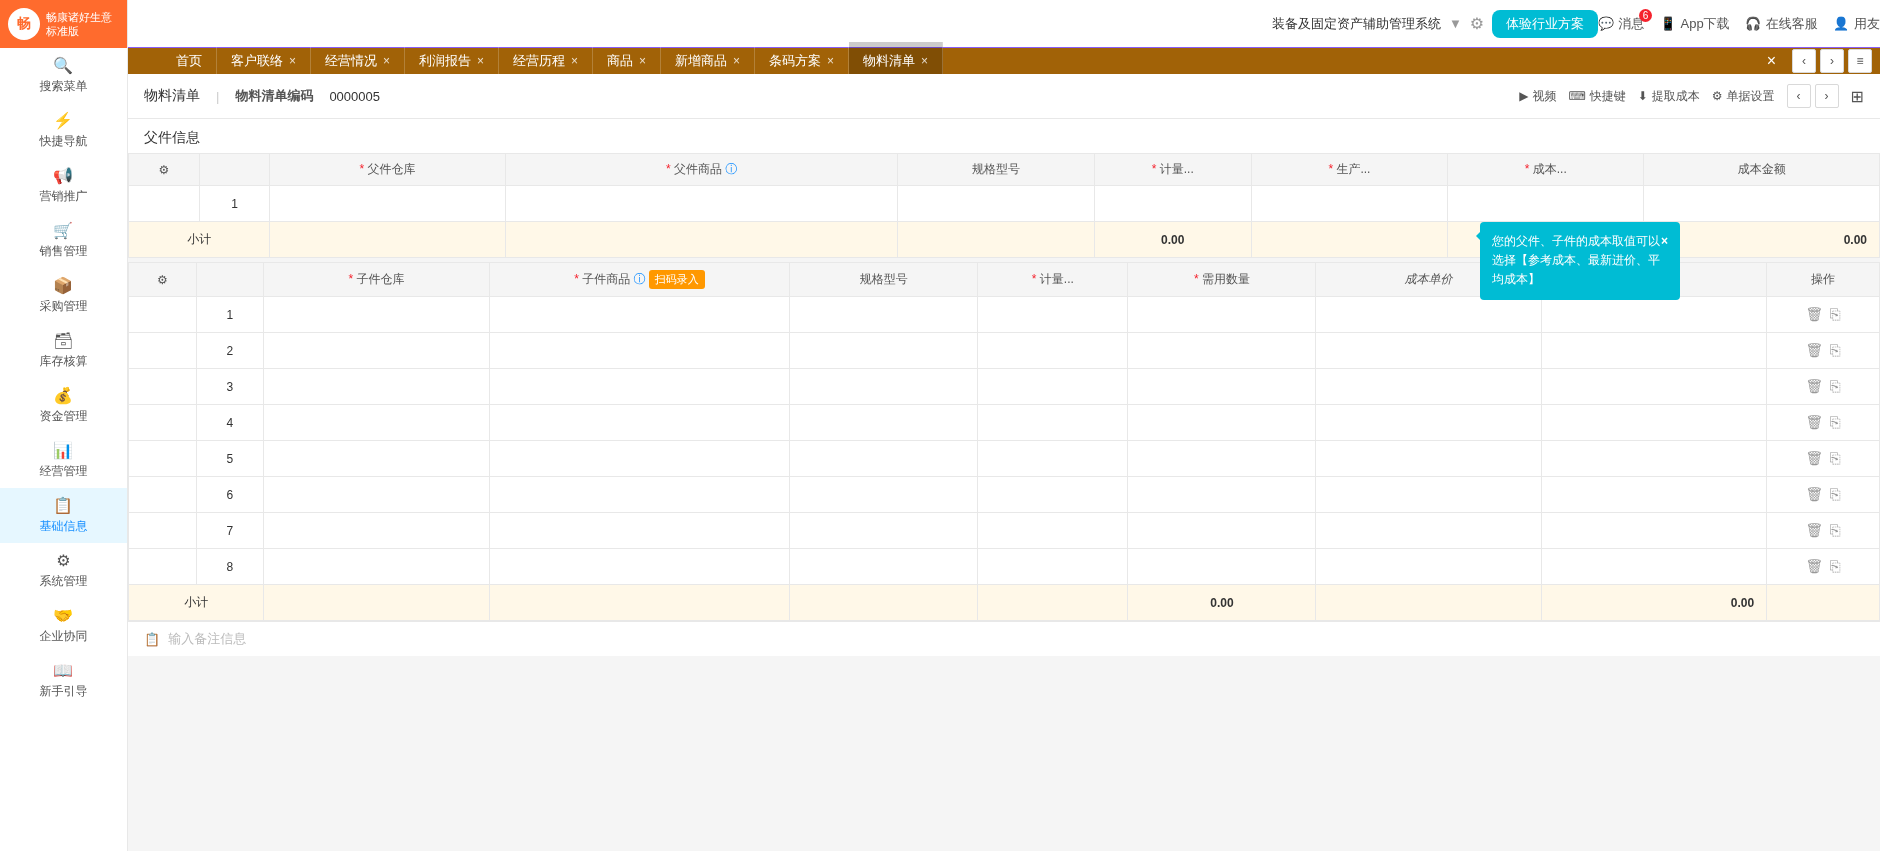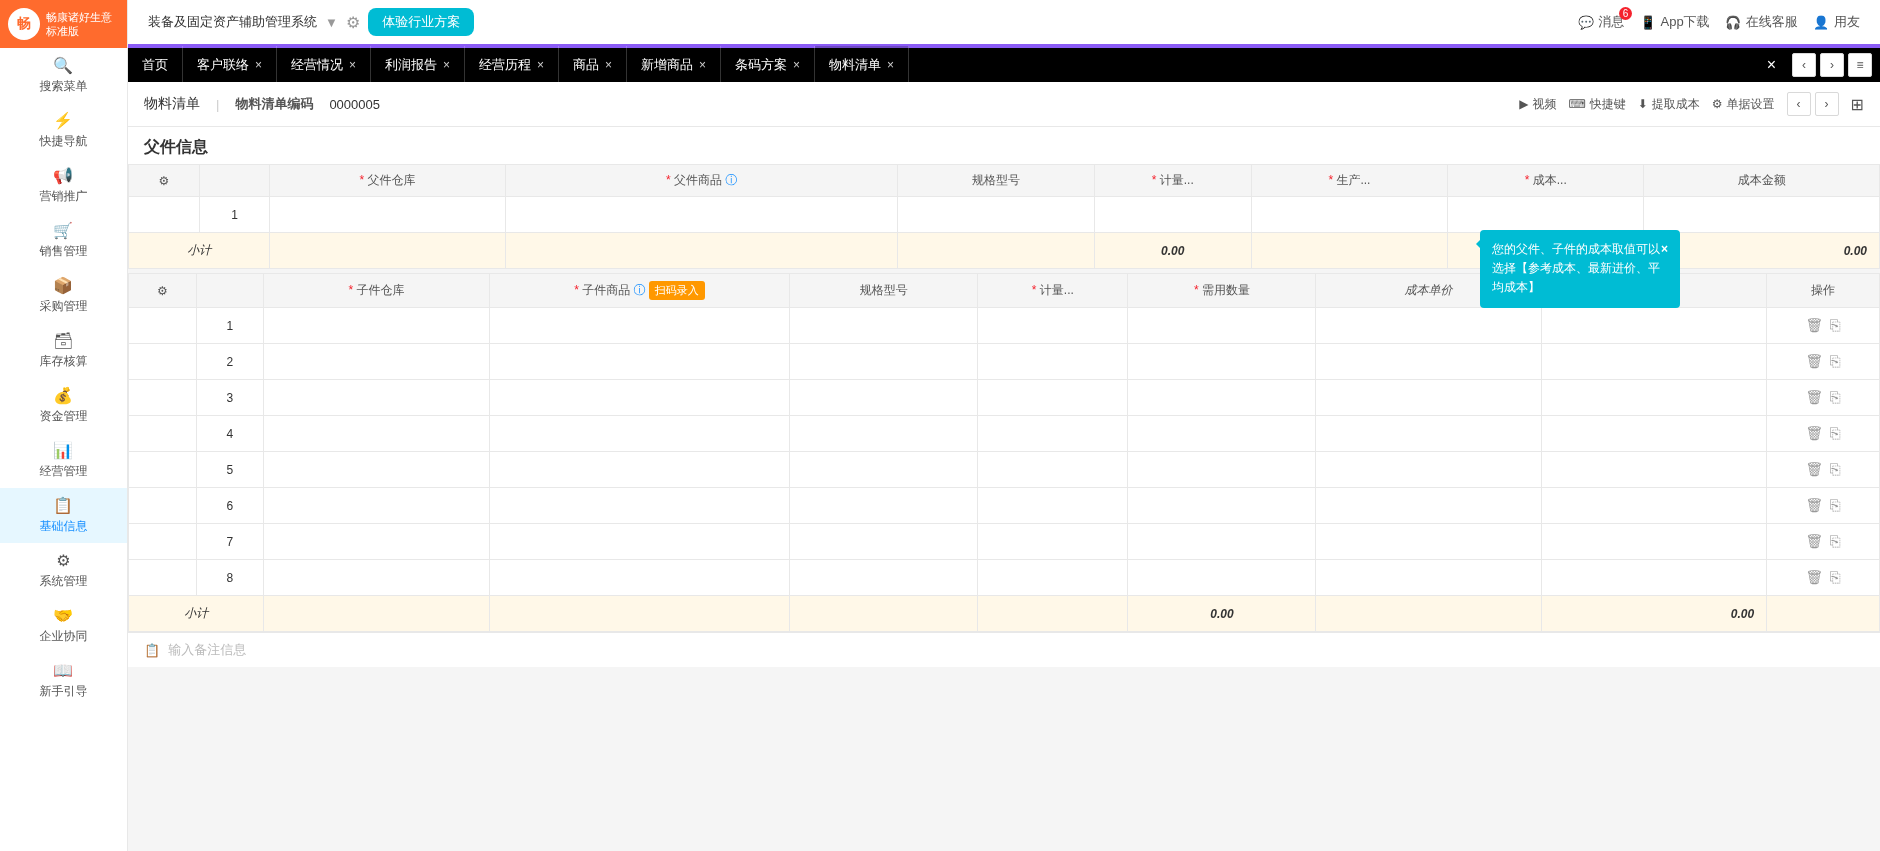--- a/index.html
+++ b/index.html
@@ -51,25 +51,25 @@
     .sidebar-icon { font-size: 16px; }
     .sidebar-nav { flex: 1; overflow-y: auto; }
 
     
     .main-content { flex: 1; display: flex; flex-direction: column; overflow: hidden; }
 
     
     .topbar {
       height: 48px;
       background: #fff;
-      border-bottom: 4px solid #8b5cf6;
-      display: flex;
-      align-items: center;
-      padding: 0 20px;
-      justify-content: space-between;
+      border-bottom: 1px solid #8b5cf6;
+      display: flex;
+      align-items: center;
+      padding: 0 0;
+      justify-content: flex-end;
     }
     .topbar-left { display: flex; align-items: center; gap: 8px; }
     .system-title { color: #333; font-size: 13px; }
     .topbar-btn {
       background: #00bcd4;
       color: white;
       border: none;
       padding: 5px 14px;
       border-radius: 8px;
       font-size: 13px;
@@ -83,25 +83,26 @@
       font-size: 10px;
       border-radius: 8px;
       padding: 1px 4px;
       position: absolute;
       top: -6px;
       right: -8px;
     }
 
     
     .tabbar {
-      background: #000000;
-      display: flex;
-      align-items: center;
-      height: 34px;
+      background: #a16207;
+      display: flex;
+      align-items: center;
+      height: 26px;
       flex-shrink: 0;
+      padding-left: 34px;
     }
     .tab {
       padding: 0 14px;
       height: 38px;
       display: flex;
       align-items: center;
       color: white;
       font-size: 13px;
       cursor: pointer;
       gap: 6px;
@@ -140,22 +141,22 @@
       display: flex;
       align-items: center;
       gap: 4px;
       cursor: pointer;
     }
 
     
     .section { background: #fff; margin: 0; }
     .section-title {
       padding: 10px 16px 6px;
-      font-size: 16px;
-      font-weight: 700;
+      font-size: 14px;
+      font-weight: 400;
       color: #333;
     }
 
     
     .data-table {
       width: 100%;
       border-collapse: collapse;
       font-size: 12px;
     }
     .data-table th {
@@ -171,21 +172,20 @@
       border: 1px solid #e8e8e8;
       padding: 6px 8px;
       height: 36px;
       color: #333;
       text-align: center;
     }
     .required-star { color: #f5222d; }
     .subtotal-row td {
       background: #fff8e8;
       font-weight: 500;
-      font-style: italic;
     }
     .col-settings { width: 36px; }
     .col-no { width: 36px; }
     .col-warehouse { width: 120px; }
     .col-product { width: 200px; }
     .col-spec { width: 100px; }
     .col-unit { width: 80px; }
     .col-production { width: 100px; }
     .col-cost { width: 100px; }
     .col-amount { width: 120px; }

